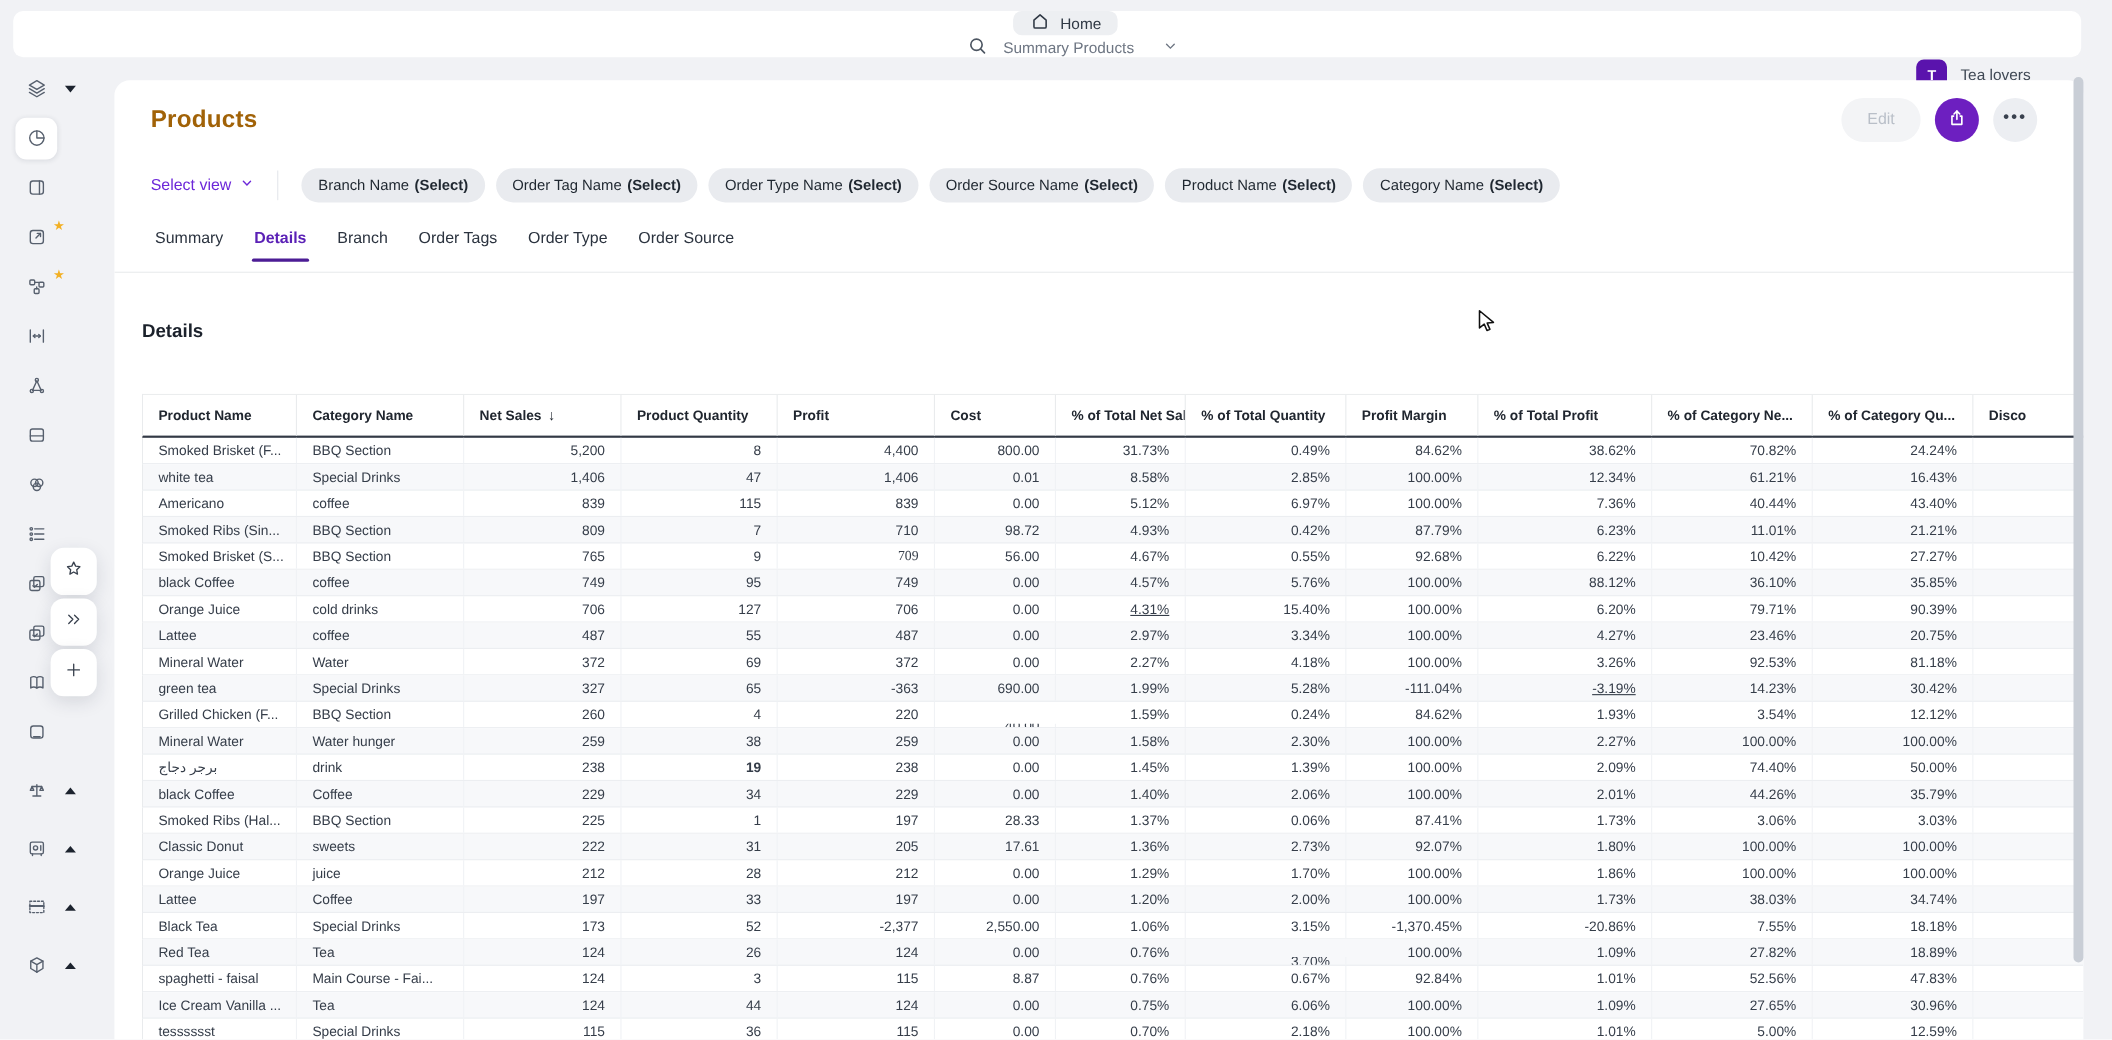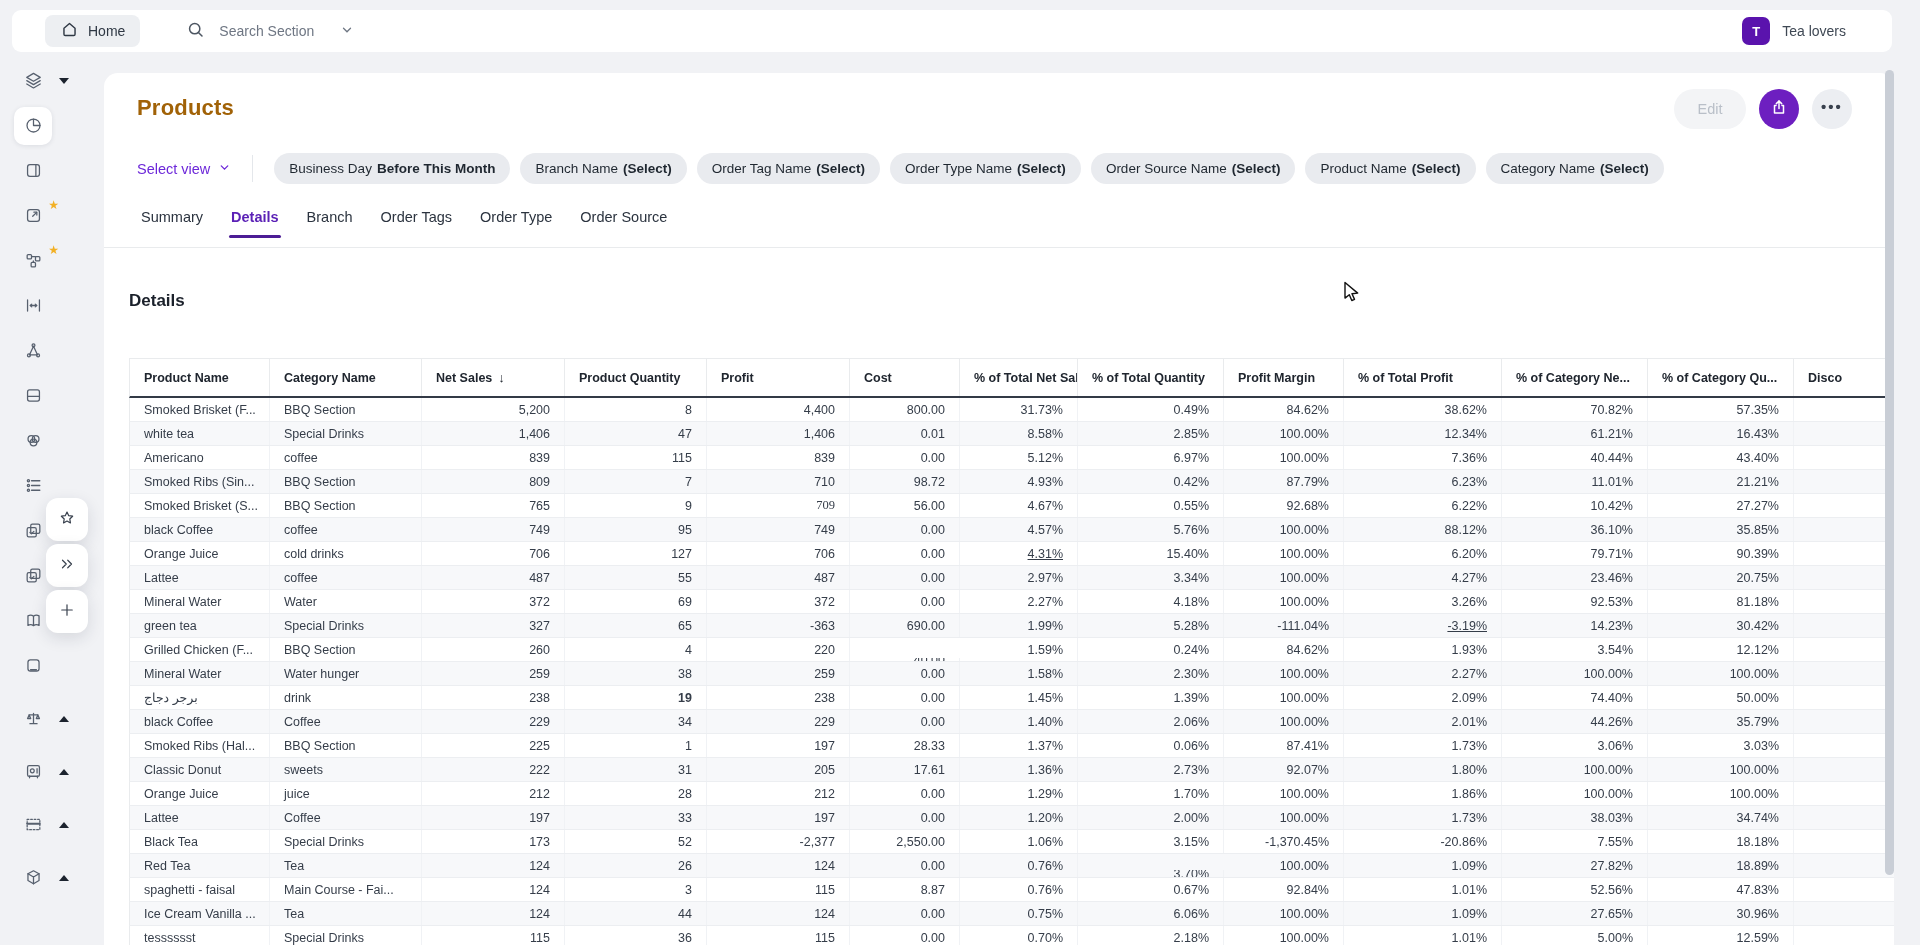--- a/index.html
+++ b/index.html
@@ -1,20 +1,20 @@
 <!DOCTYPE html>
 <html><head>
 <meta charset="utf-8">
 <style>
   * { box-sizing: border-box; margin: 0; padding: 0; }
   html,body { width:1920px; height:945px; overflow:hidden; }
   body { background:#f1f2f5; font-family:"Liberation Sans",sans-serif; position:relative; color:#2a323e; }
 
   
-  .topbar { position:absolute; left:12px; top:10px; width:1880px; height:42px; background:#fff; border-radius:9px; display:flex; align-items:center; }
+  .topbar { position:absolute; left:12px; top:10px; width:1880px; height:42px; background:#fff; border-radius:9px; display:flex; align-items:center;flex-direction:column; }
   .home-btn { margin-left:33px; height:32px; padding:0 15px; background:#edeff2; border-radius:8px; display:flex; align-items:center; gap:9px; font-size:14px; color:#2e3짜744; color:#2f3844; cursor:default; }
   .search { margin-left:46px; display:flex; align-items:center; gap:14px; color:#6e7683; font-size:14px; }
   .search .chev { margin-left:12px; }
   .user { margin-left:auto; margin-right:46px; display:flex; align-items:center; gap:12px; }
   .avatar { width:28px; height:28px; border-radius:7px; background:#5a13ad; color:#fff; font-size:13px; font-weight:700; display:flex; align-items:center; justify-content:center; }
   .user-name { font-size:14px; color:#3f4854; }
 
   
   .sidebar { position:absolute; left:0; top:58px; width:92px; }
   .side-item { height:45px; display:flex; align-items:center; padding-left:24px; color:#57606e; position:relative; }
@@ -78,21 +78,21 @@
     <span><svg class="ic" viewBox="0 0 24 24" fill="none" stroke="#2f3844" stroke-width="1.8" stroke-linejoin="round">
           <path d="M5 10.5 12 4.5l7 6v7.5a1.6 1.6 0 0 1-1.6 1.6H6.6A1.6 1.6 0 0 1 5 18Z"></path>
         </svg></span>
     <span>Home</span>
   </div>
   <div class="search">
     <span><svg class="ic" viewBox="0 0 24 24" fill="none" stroke="#4d5662" stroke-width="1.9" stroke-linecap="round">
           <circle cx="11" cy="11" r="6.5"></circle>
           <path d="m16 16 4.2 4.2"></path>
         </svg></span>
-    <span>Search Section</span>
+    <span>Summary Products</span>
     <span class="chev"><svg width="14" height="14" viewBox="0 0 24 24" fill="none" stroke="#6e7683" stroke-width="2.2" stroke-linecap="round">
           <path d="m6 9 6 6 6-6"></path>
         </svg></span>
   </div>
   <div class="user">
     <div class="avatar">T</div>
     <span class="user-name">Tea lovers</span>
   </div>
 </div>
 
@@ -301,24 +301,20 @@
 
   <div class="filter-row">
     <div class="select-view">
       <span>Select view</span>
       <span><svg width="13" height="13" viewBox="0 0 24 24" fill="none" stroke="#6d28d9" stroke-width="2.4" stroke-linecap="round">
             <path d="m6 9 6 6 6-6"></path>
           </svg></span>
     </div>
     <div class="vdivider"></div>
     <div class="chips" id="chips">
-        <div class="chip">
-          <span class="chip-label">Business Day</span>
-          <span class="chip-value">Before This Month</span>
-        </div>
         <div class="chip">
           <span class="chip-label">Branch Name</span>
           <span class="chip-value">(Select)</span>
         </div>
         <div class="chip">
           <span class="chip-label">Order Tag Name</span>
           <span class="chip-value">(Select)</span>
         </div>
         <div class="chip">
           <span class="chip-label">Order Type Name</span>
@@ -375,21 +371,21 @@
           <div class="td" style="width: 152px;">BBQ Section</div>
           <div class="td num" style="width: 143px;">5,200</div>
           <div class="td num" style="width: 142px;">8</div>
           <div class="td num" style="width: 143px;">4,400</div>
           <div class="td num" style="width: 110px;">800.00</div>
           <div class="td num" style="width: 118px;">31.73%</div>
           <div class="td num" style="width: 146px;">0.49%</div>
           <div class="td num" style="width: 120px;">84.62%</div>
           <div class="td num" style="width: 158px;">38.62%</div>
           <div class="td num" style="width: 146px;">70.82%</div>
-          <div class="td num" style="width: 146px;">57.35%</div>
+          <div class="td num" style="width: 146px;">24.24%</div>
           <div class="td num" style="width: 120px;"></div>
         </div>
         <div class="trow">
           <div class="td" style="width: 140px;">white tea</div>
           <div class="td" style="width: 152px;">Special Drinks</div>
           <div class="td num" style="width: 143px;">1,406</div>
           <div class="td num" style="width: 142px;">47</div>
           <div class="td num" style="width: 143px;">1,406</div>
           <div class="td num" style="width: 110px;">0.01</div>
           <div class="td num" style="width: 118px;">8.58%</div>

